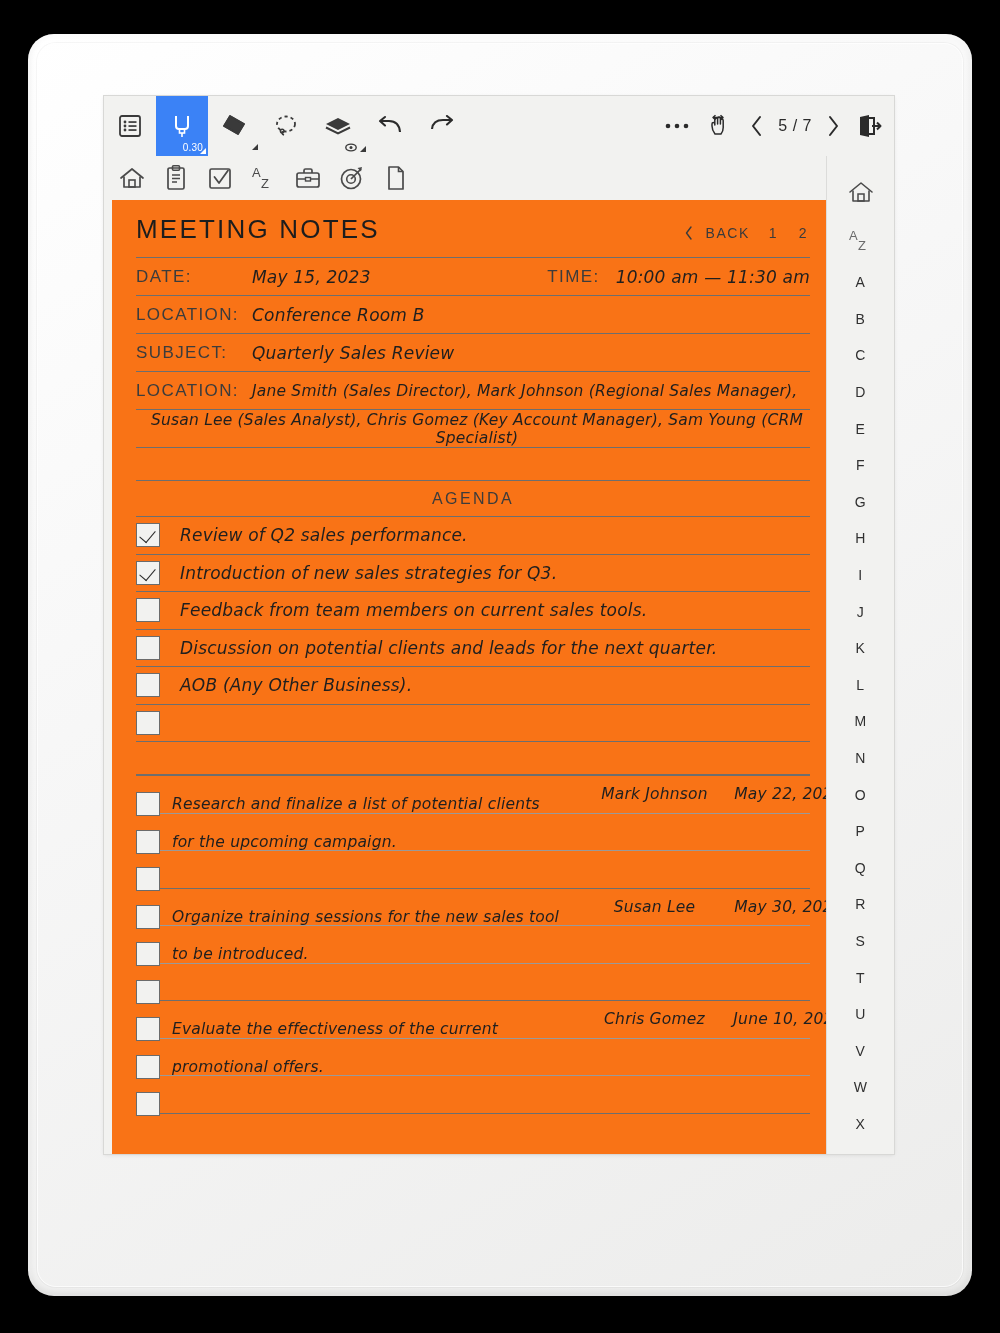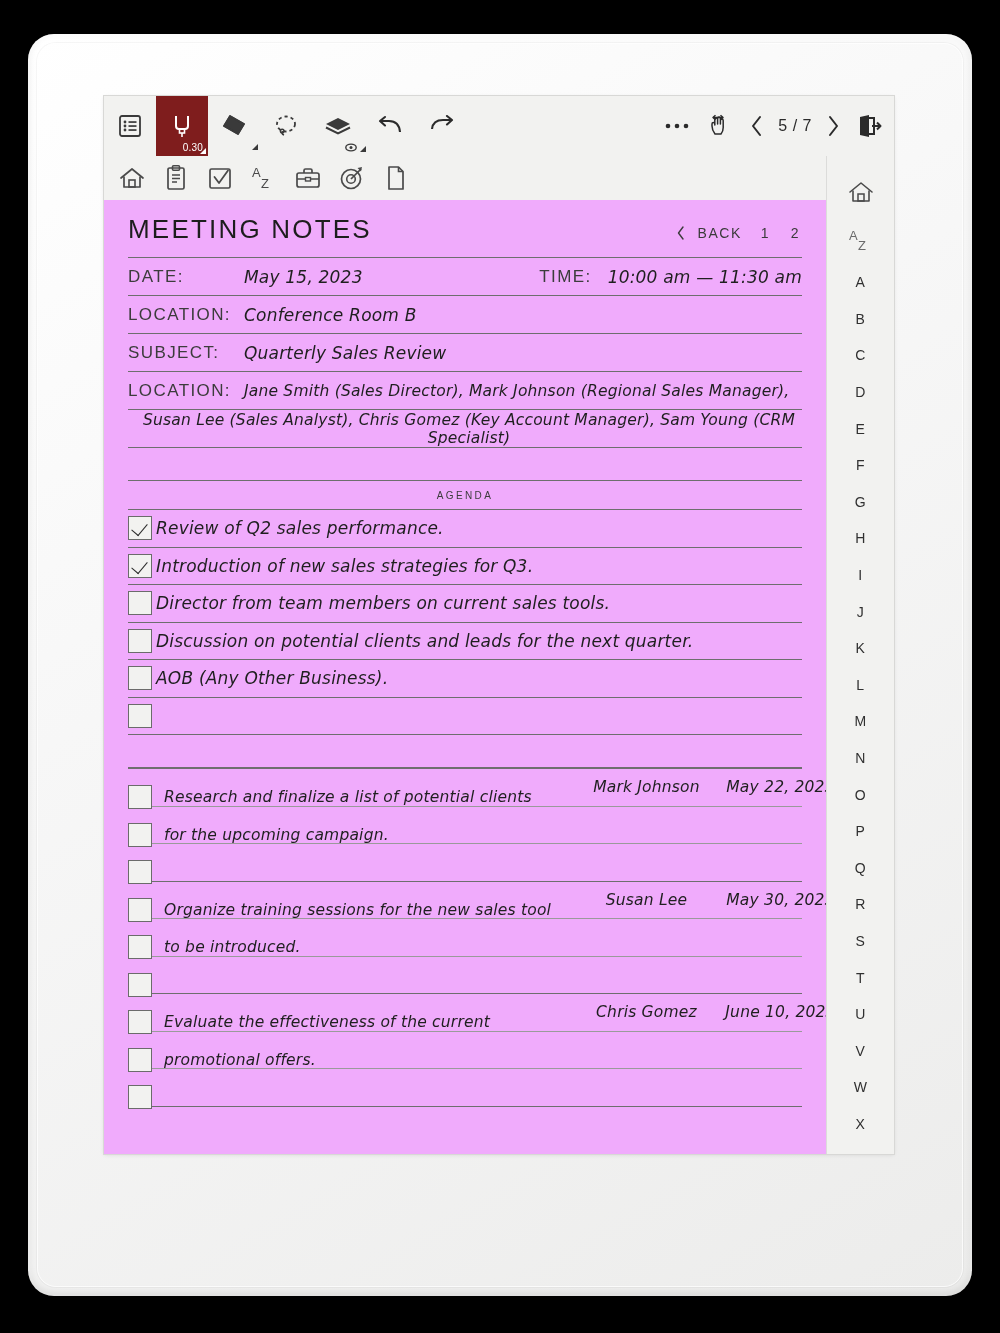--- a/index.html
+++ b/index.html
@@ -38,21 +38,21 @@
 
   
   #toolbar-main {
     position:absolute; left:0; top:0; width:790px; height:60px;
     background:#f2f2f0;
     display:flex; align-items:center;
   }
   .tool { width:52px; height:52px; display:flex; align-items:center;
           justify-content:center; position:relative; flex:none; }
   .tool svg { display:block; }
-  .tool.active { background:#7f1d1d; width:52px; height:60px; }
+  .tool.active { background:#3b82f6; width:52px; height:60px; }
   .tool.active svg * { stroke:#fff; fill:none; }
   .tool .thick {
     position:absolute; right:5px; bottom:3px; font-size:10px; color:#fff;
     letter-spacing:.2px;
   }
   .caret { position:absolute; right:2px; bottom:2px;
            width:0;height:0;border-left:6px solid transparent;
            border-bottom:6px solid #3a3a3a; }
   .tool.active .caret { border-bottom-color:#fff; }
   .eyeflag { position:absolute; right:-2px; bottom:0px; display:flex; align-items:flex-end; gap:1px;}
@@ -62,22 +62,22 @@
   #page-count { font-size:16px; color:#2b2b2b; letter-spacing:.5px; padding:0 6px; white-space:nowrap;}
 
   #toolbar-second {
     position:absolute; left:0; top:60px; width:790px; height:44px;
     display:flex; align-items:center; padding-left:6px;
   }
   .tool2 { width:44px;height:40px;display:flex;align-items:center;justify-content:center;flex:none;}
 
   
   #page {
-    position:absolute; left:0; top:104px; width:722px; height:954px;
-    background:#f0abfc; padding:0 24px 0 24px;
+    position:absolute; left:8px; top:104px; width:722px; height:954px;
+    background:#f97316; padding:0 24px 0 24px;
     overflow:hidden;
   }
 
   .hr { height:1px; background:#6e6e6e; width:100%; }
   .hr.light { background:#9a9a9a; }
 
   
   #title-row { display:flex; align-items:flex-end; padding:14px 0 12px 0; }
   #doc-title { font-size:26px; letter-spacing:2.2px; color:#1d1d1d; font-weight:400; }
   #title-nav { margin-left:auto; display:flex; align-items:center; gap:16px; padding-bottom:4px;}
@@ -91,23 +91,23 @@
   .field-label.time { width:auto; margin-left:auto; padding-right:16px;}
   .hand { font-family:"DejaVu Sans", sans-serif; font-style:italic;
           font-size:17px; color:#1f1f1f; letter-spacing:.2px; }
   .hand.small { font-size:15.5px; }
 
   .attendee-row2 { display:flex; align-items:center; height:37px; padding-left:8px;text-align:center; }
 
   .spacer-row { height:32px; }
 
   
-  .section-title { text-align:center; font-size:10px; letter-spacing:2.4px;
+  .section-title { text-align:center; font-size:16px; letter-spacing:2.4px;
                    color:#3c3c3c; padding:9px 0 8px 0;}
-  .check-row { display:flex; align-items:center; height:36.5px; gap:4px;}
+  .check-row { display:flex; align-items:center; height:36.5px; gap:20px;}
   .cbox { width:24px;height:24px;border:1.4px solid #6b6b6b;background:#f2f2f0;
           flex:none; position:relative;}
   .cbox.checked::after{
     content:""; position:absolute; left:6px; top:3px; width:8px;height:14px;
     border-right:1.6px solid #2b2b2b; border-bottom:1.6px solid #2b2b2b;
     transform:rotate(40deg);
   }
 
   
   .tbl-head { display:flex; align-items:center; height:34px;}
@@ -359,21 +359,21 @@
         <span class="hand">Review of Q2 sales performance.</span>
       </div>
       <div class="hr"></div>
       <div class="check-row">
         <span class="cbox checked"></span>
         <span class="hand">Introduction of new sales strategies for Q3.</span>
       </div>
       <div class="hr"></div>
       <div class="check-row">
         <span class="cbox"></span>
-        <span class="hand">Director from team members on current sales tools.</span>
+        <span class="hand">Feedback from team members on current sales tools.</span>
       </div>
       <div class="hr"></div>
       <div class="check-row">
         <span class="cbox"></span>
         <span class="hand">Discussion on potential clients and leads for the next quarter.</span>
       </div>
       <div class="hr"></div>
       <div class="check-row">
         <span class="cbox"></span>
         <span class="hand">AOB (Any Other Business).</span>

